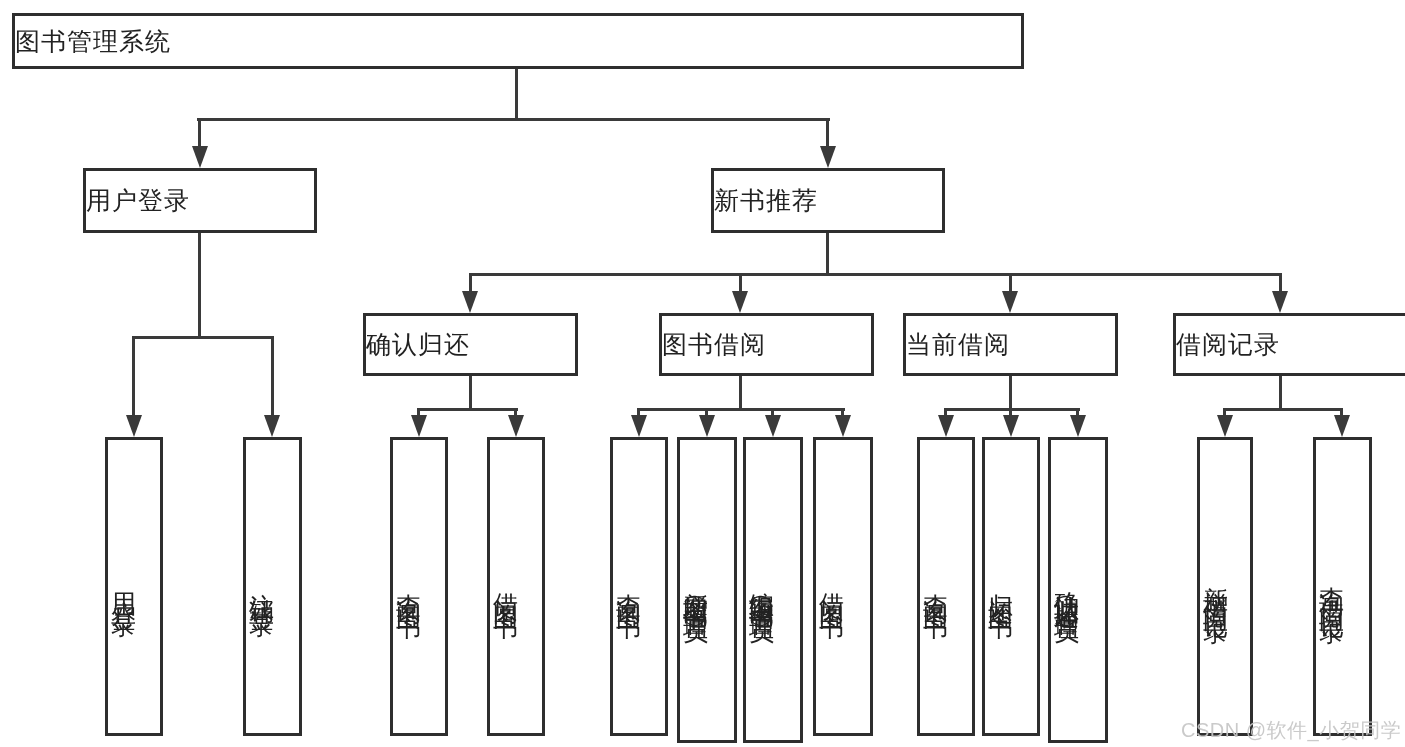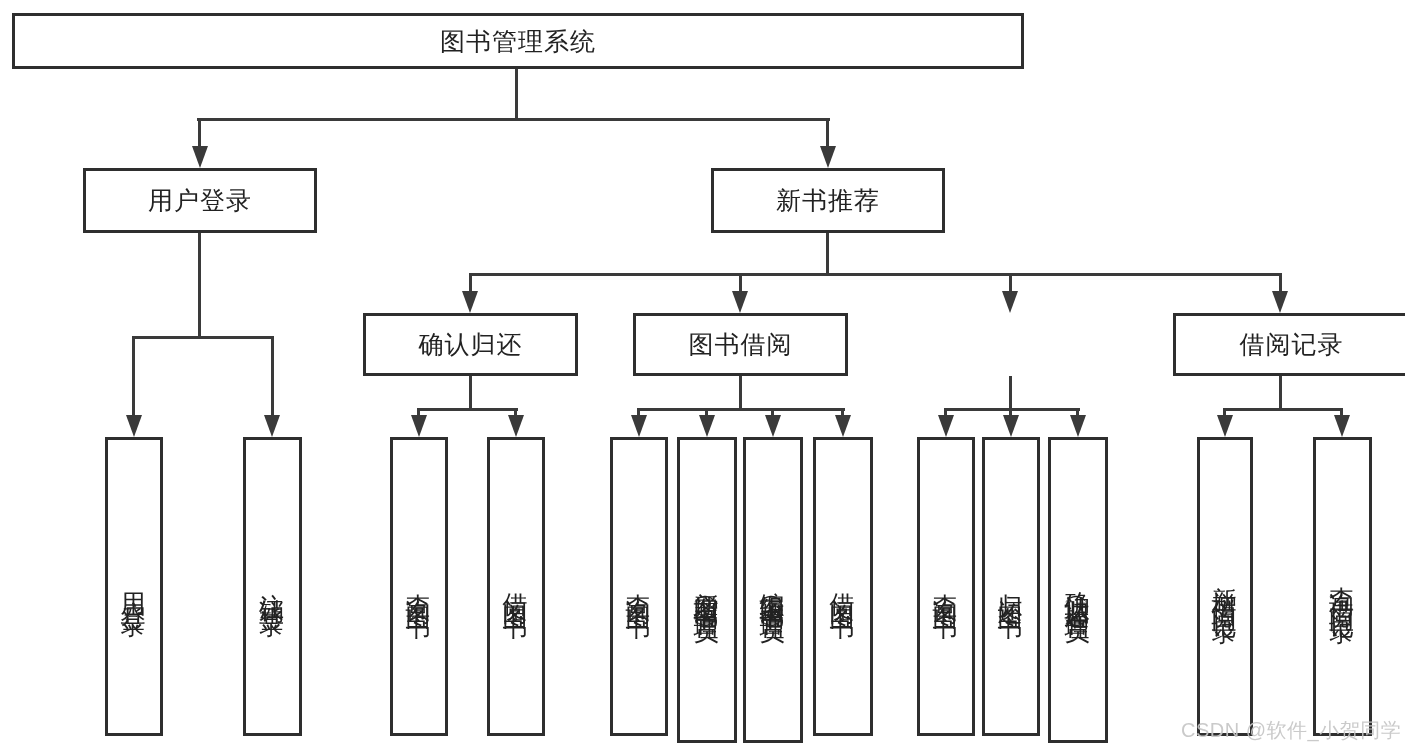--- a/index.html
+++ b/index.html
@@ -16,21 +16,21 @@
     background:#ffffff;
     overflow:hidden;
   }
   .node{
     position:absolute;
     box-sizing:border-box;
     background:#ffffff;
     border:3px solid var(--border);
     display:flex;
     align-items:center;
-    justify-content:center;
+    justify-content:flex-start;
     color:var(--text);
     font-size:25px;
     letter-spacing:1px;
     white-space:nowrap;
   }
   .leaf .vtext{
     writing-mode:vertical-rl;
     text-orientation:mixed;
     letter-spacing:7px;
     white-space:nowrap;
@@ -92,22 +92,25 @@
   <div class="vline" style="left:739px;top:273px;width:3px;height:25px"></div>
   <div class="arrow" style="left:732px;top:291px"></div>
   <div class="vline" style="left:1009px;top:273px;width:3px;height:25px"></div>
   <div class="arrow" style="left:1002px;top:291px"></div>
   <div class="vline" style="left:1279px;top:273px;width:3px;height:25px"></div>
   <div class="arrow" style="left:1272px;top:291px"></div>
 
   <div class="node" style="left:363px;top:313px;width:215px;height:63px">
     <span>确认归还</span>
   </div>
-  <div class="node" style="left:633px;top:313px;width:215px;height:63px">
+  <div class="node" style="left:659px;top:313px;width:215px;height:63px">
     <span>图书借阅</span>
+  </div>
+  <div class="node" style="left:903px;top:313px;width:215px;height:63px">
+    <span>当前借阅</span>
   </div>
   <div class="node" style="left:1173px;top:313px;width:237px;height:63px">
     <span>借阅记录</span>
   </div>
 
   <div class="vline" style="left:469px;top:376px;width:3px;height:35px"></div>
   <div class="hline" style="left:417px;top:408px;width:101px;height:3px"></div>
   <div class="vline" style="left:417px;top:408px;width:3px;height:14px"></div>
   <div class="arrow" style="left:411px;top:415px"></div>
   <div class="vline" style="left:514px;top:408px;width:3px;height:14px"></div>

